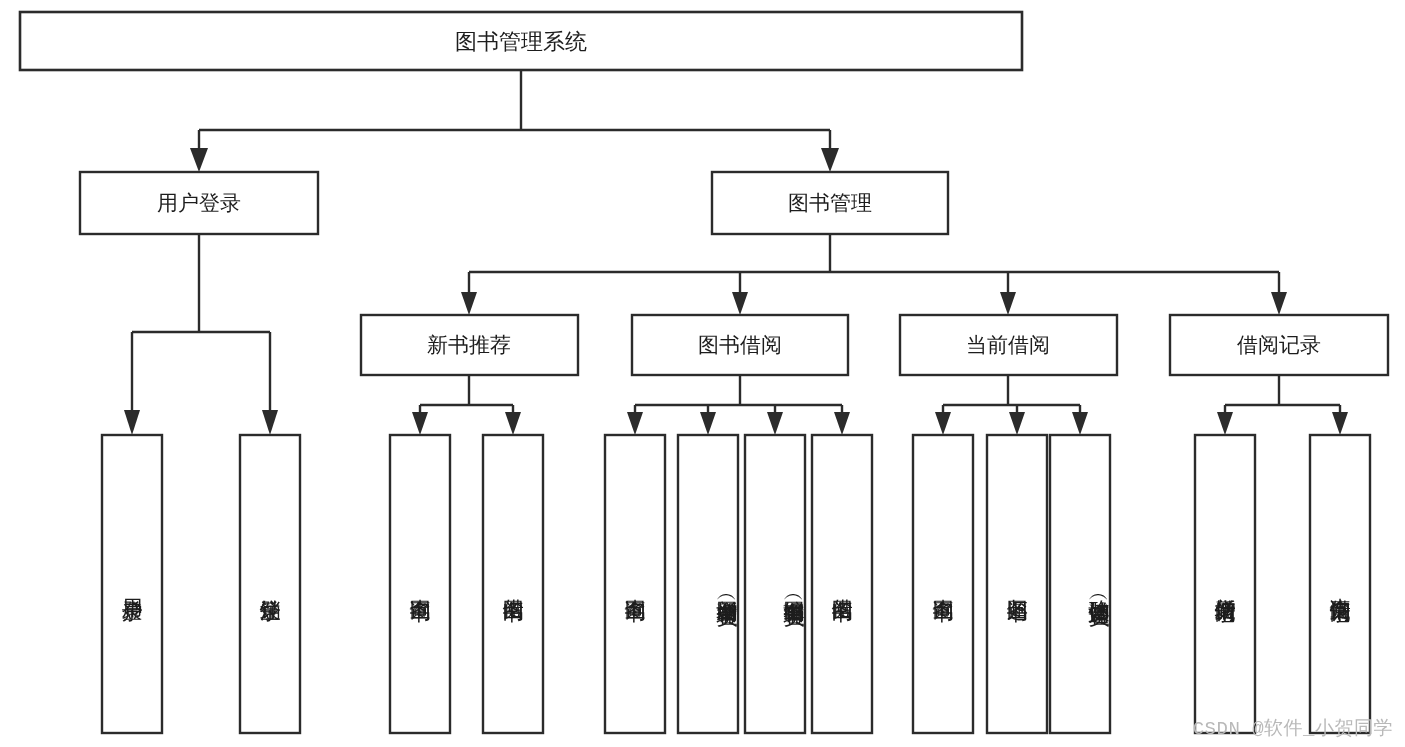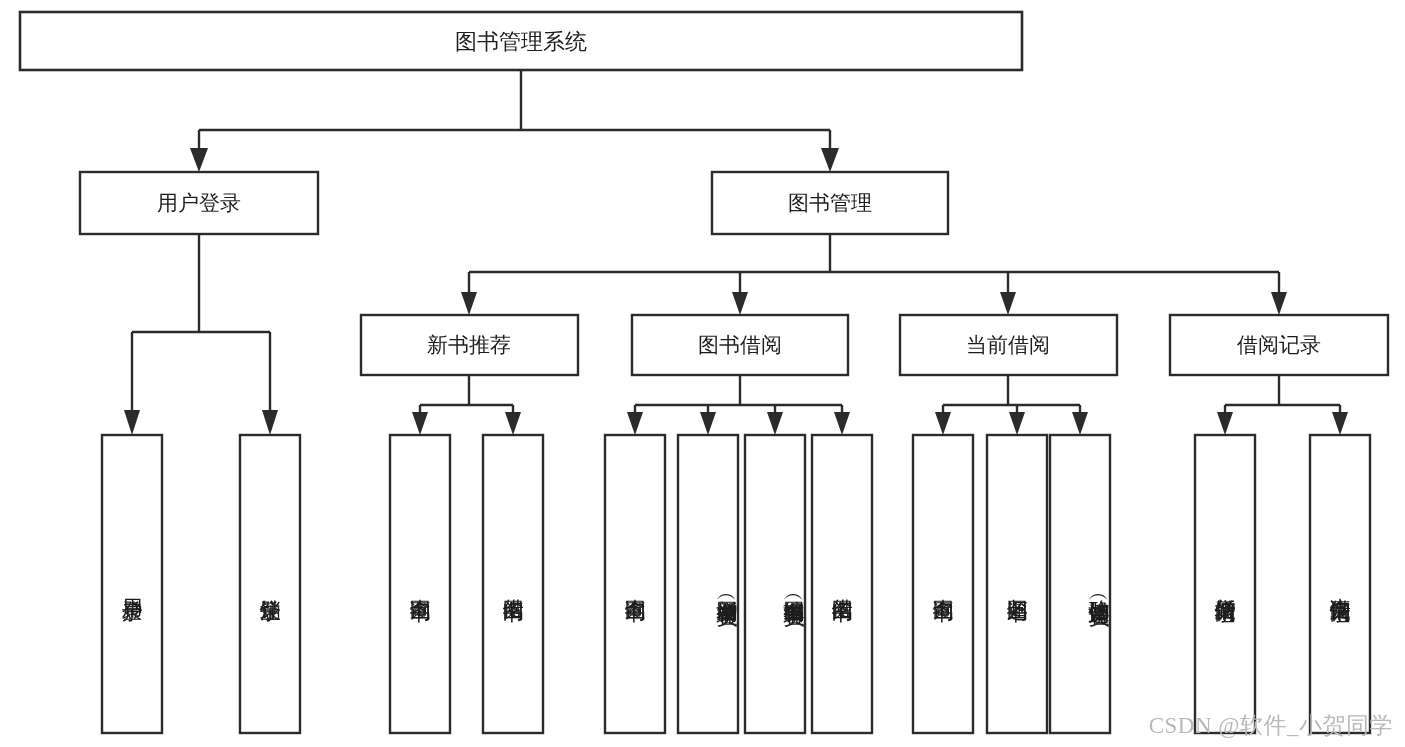--- a/index.html
+++ b/index.html
@@ -65,22 +65,22 @@
     color: #1d1d1d;
     letter-spacing: 1px;
     white-space: nowrap;
     text-align: start;
     pointer-events: none;
   }
   .watermark {
     position: absolute;
     right: 12px;
     bottom: 6px;
-    font-family: Liberation Serif, serif;
-    font-size: 23px;
+    font-family: Liberation Mono, monospace;
+    font-size: 19px;
     color: #b9b9b9;
     letter-spacing: 0.5px;
     white-space: nowrap;
   }
 </style>
 </head>
 <body>
 
 <div id="diagram-root">
 

